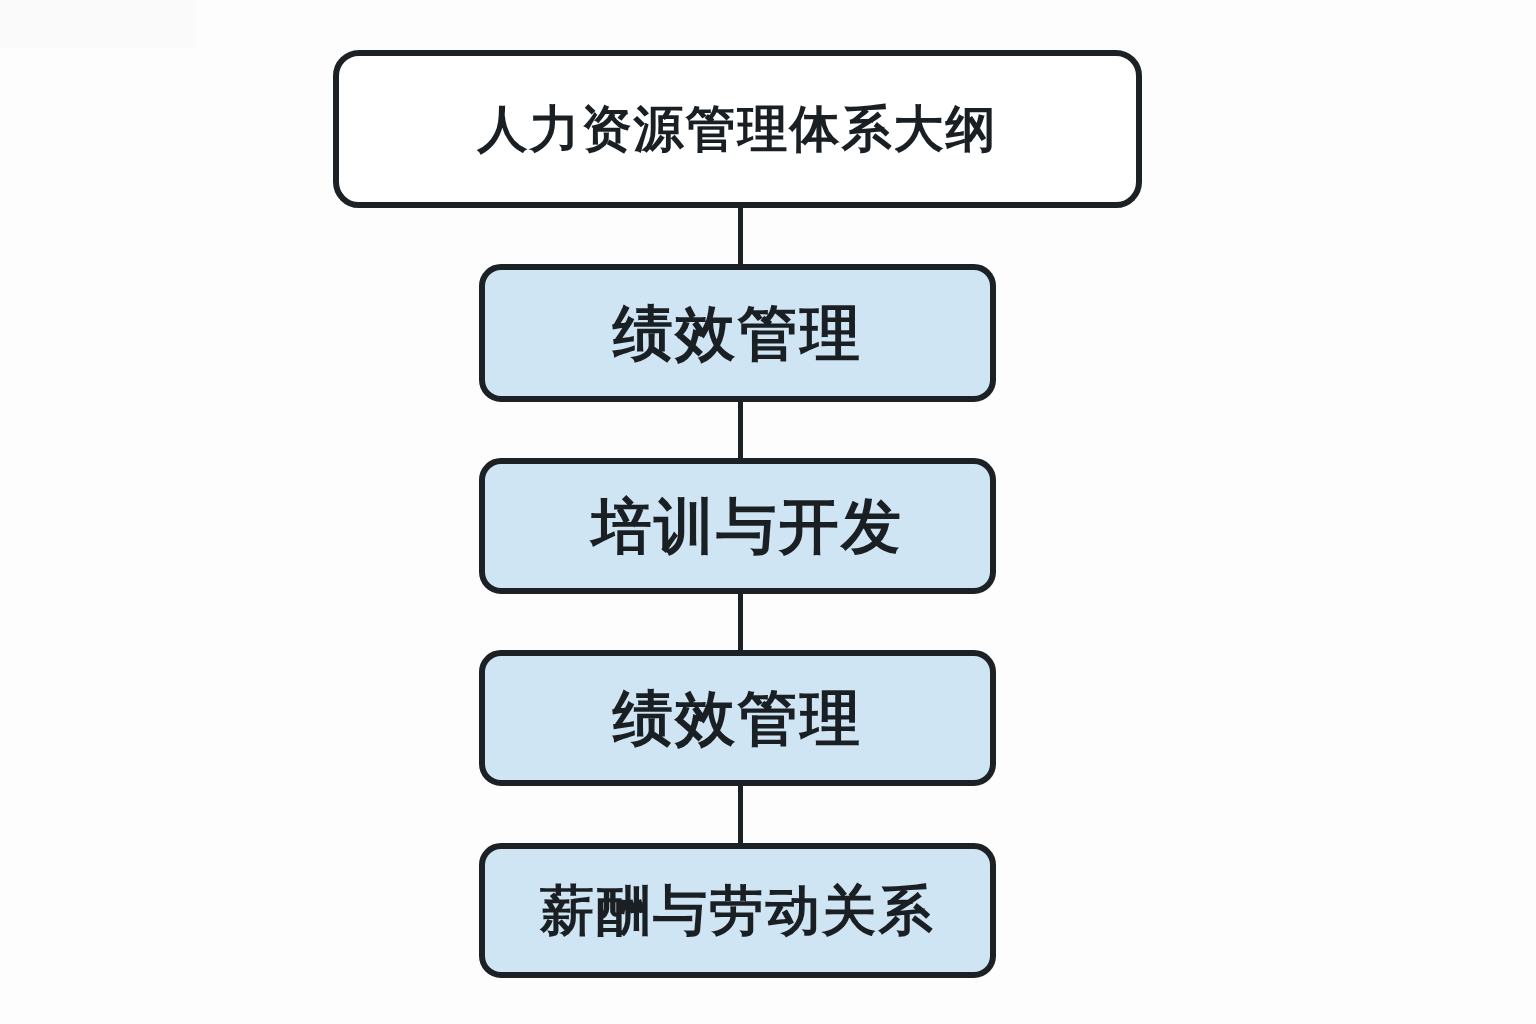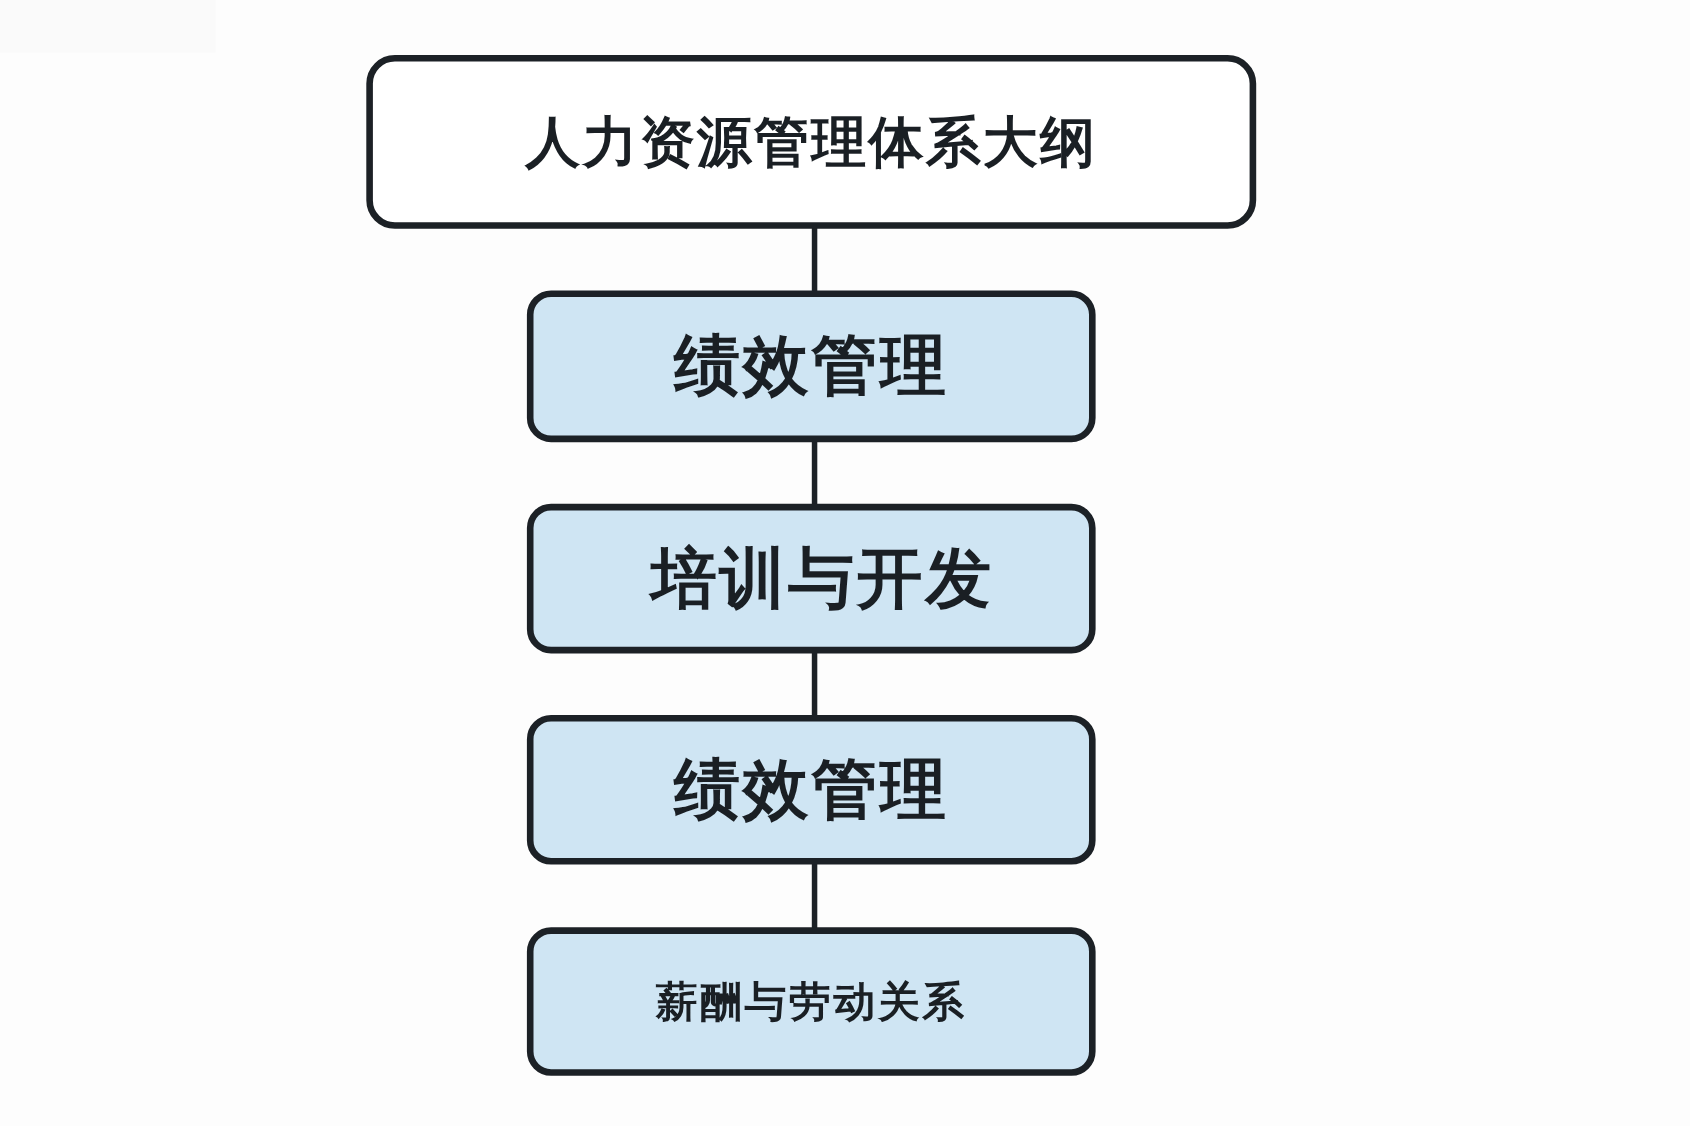--- a/index.html
+++ b/index.html
@@ -75,21 +75,21 @@
     width: 517px;
     background: #cfe5f3;
     font-size: 60px;
   }
 
   .node-step.s1 { top: 264px; height: 138px; }
   .node-step.s2 { top: 458px; height: 136px; padding-left: 20px; }
   .node-step.s3 { top: 650px; height: 136px; }
   .node-step.s4 { top: 843px; height: 135px; }
 
-  .node-step.s4 .node-label { font-size: 38px; }
+  .node-step.s4 .node-label { font-size: 54px; }
 </style>
 </head>
 <body>
 
 <div id="flowchart">
 
   <div class="paper-tint"></div>
 
   <div class="node node-title">
     <span class="node-label">人力资源管理体系大纲</span>

